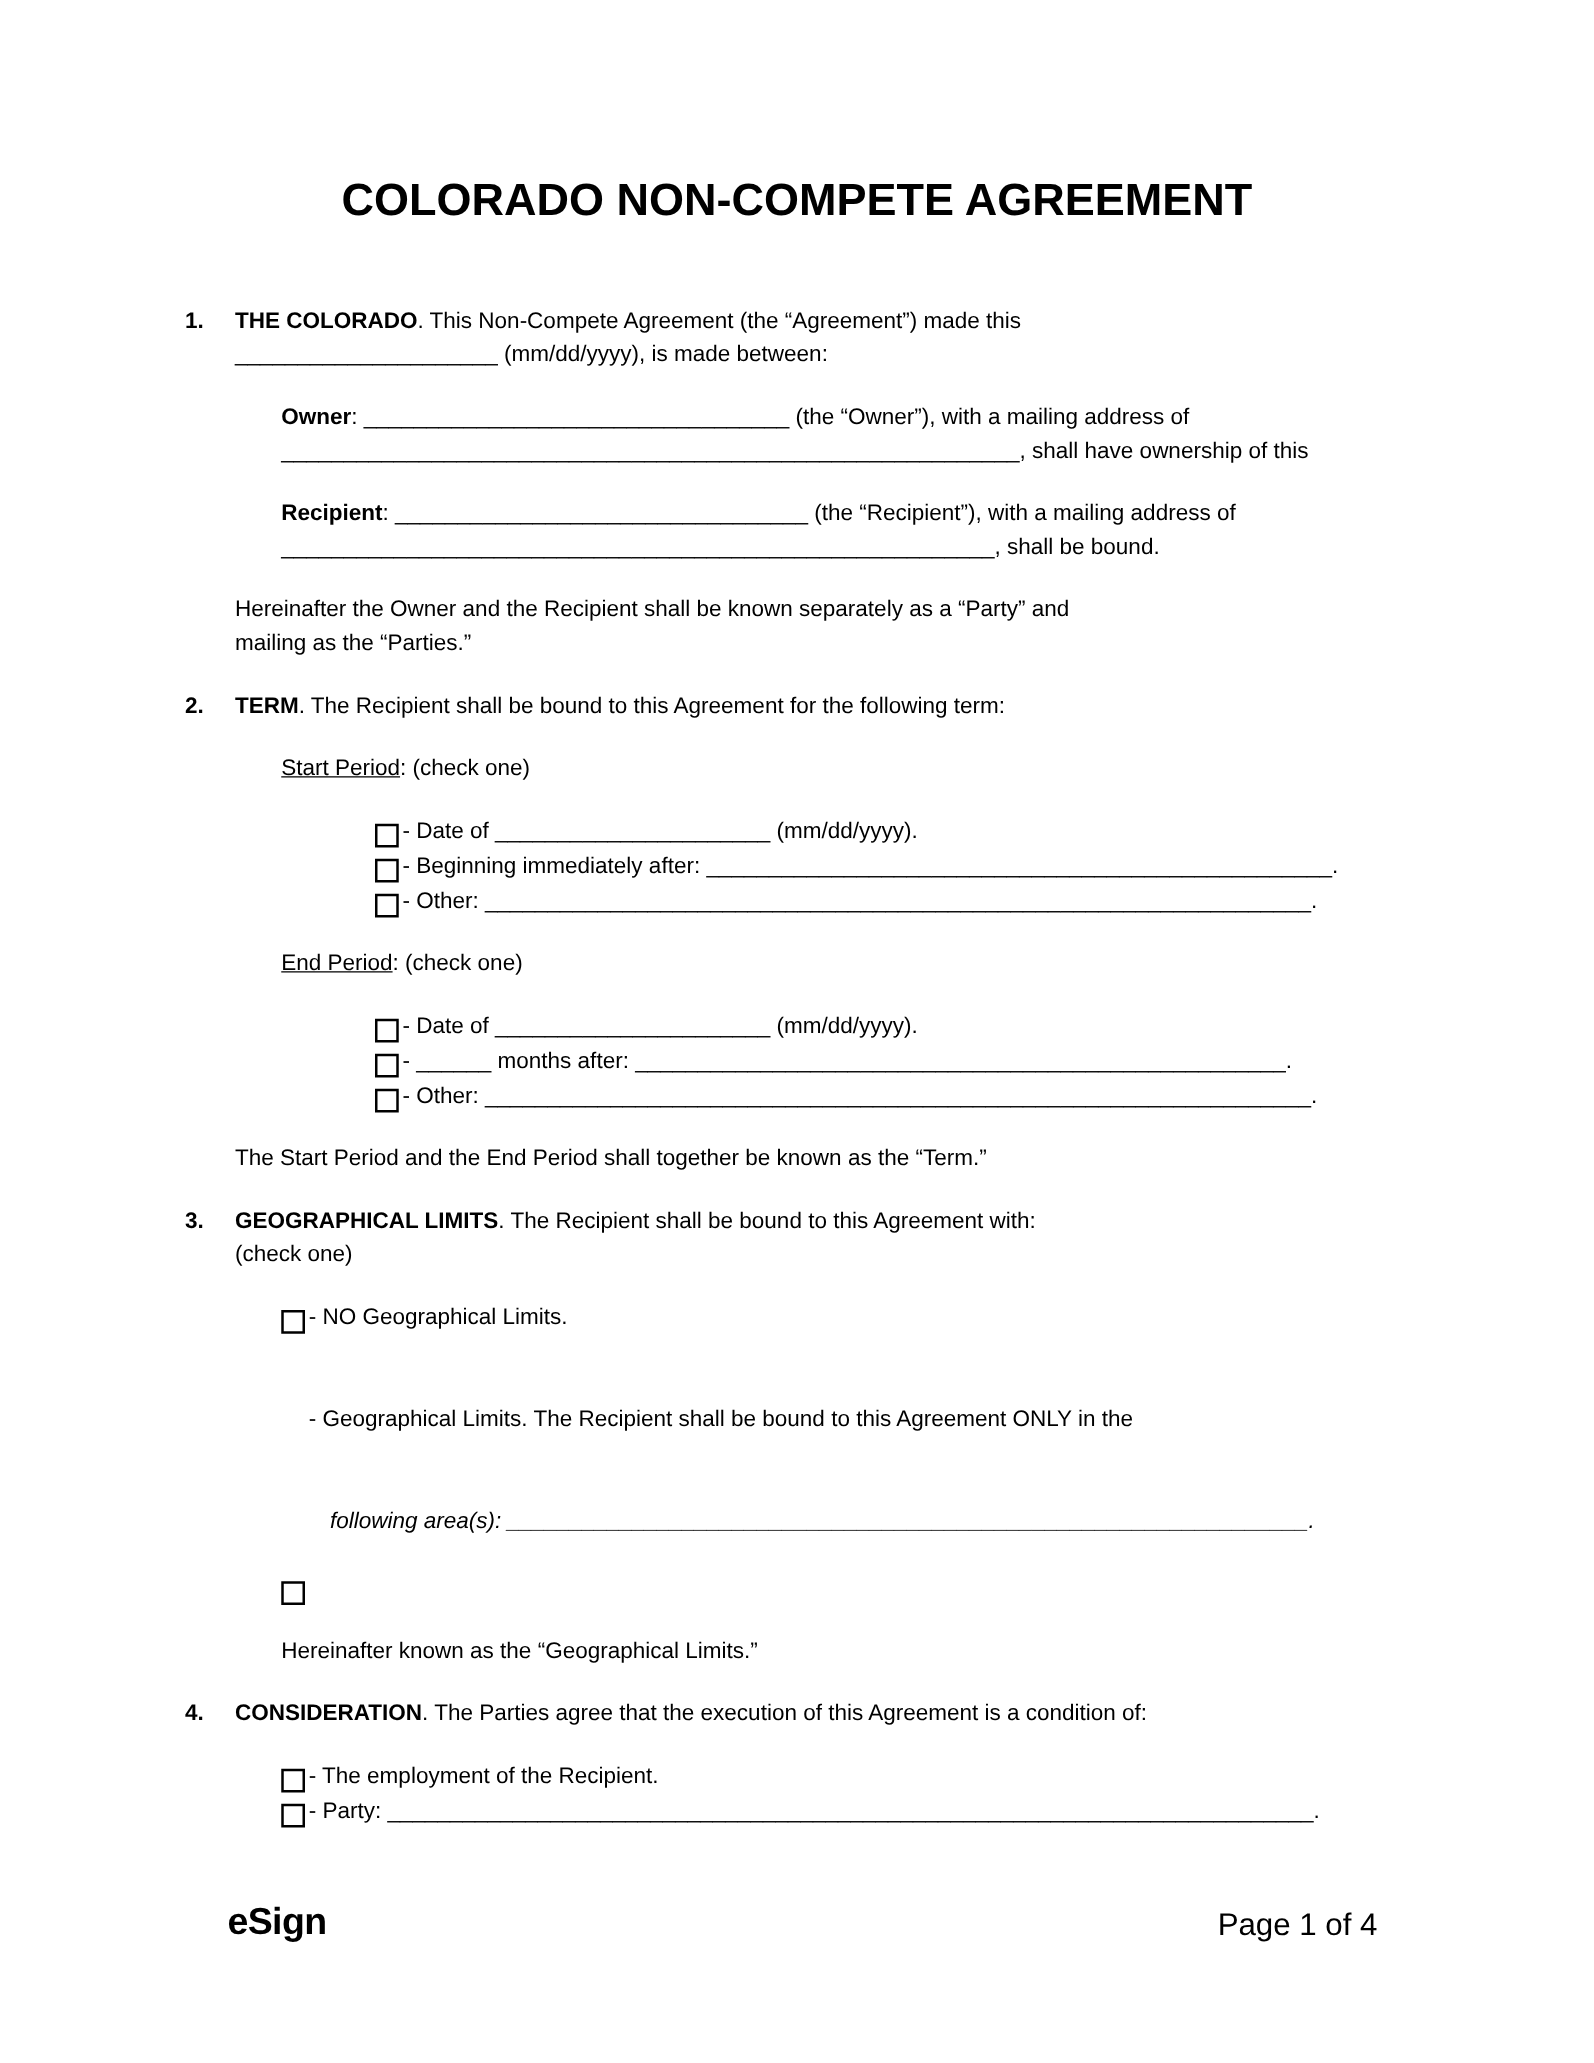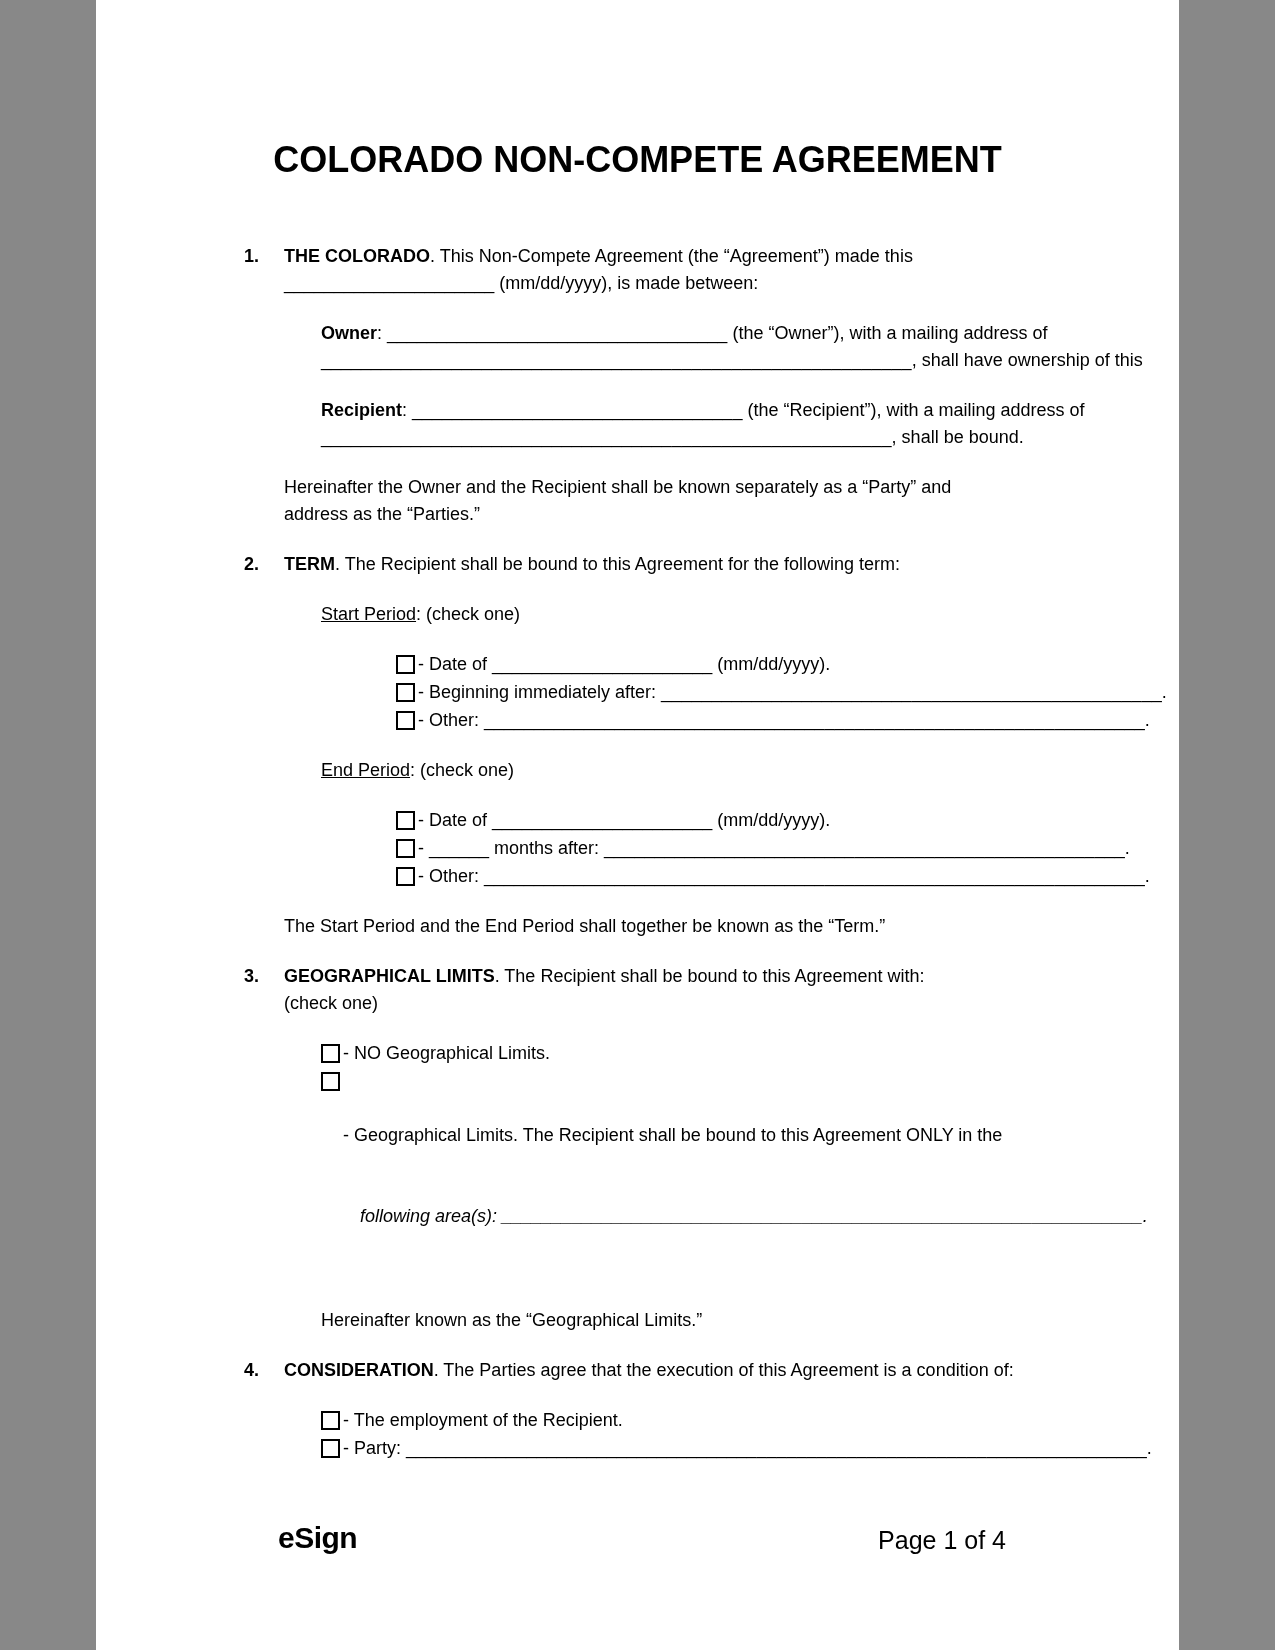--- a/index.html
+++ b/index.html
@@ -1,18 +1,18 @@
 <!DOCTYPE html>
 <html><head>
 <meta charset="utf-8">
 <style>
   html,body { margin:0; padding:0; background:#888; }
   .page {
     position: relative;
-    width: 1083px; height: 1650px;
+    width: 1275px; height: 1650px;
     margin: 0 auto;
     background: #ffffff;
     font-family: "Liberation Sans", "DejaVu Sans", sans-serif;
     font-size: 18px;
     line-height: 27px;
     color: #000;
     overflow: hidden;
   }
   .title {
     margin: 139px 0 0 0;
@@ -31,21 +31,21 @@
   .sec + .sec, .gap { margin-top: 23px; }
   .sec-num { flex: 0 0 40px; font-weight: bold; }
   .sec-body { flex: 1 1 auto; min-width: 0; }
   .line { white-space: pre; }
   .b { font-weight: bold; }
   .u { text-decoration: underline; }
   .ind1 { margin-left: 37px; }
   .options { margin-top: 23px; }
   .options.term-ind { margin-left: 112px; }
   .options.ind1 { margin-left: 37px; }
-  .cb-row { display: flex; align-items: flex-start; }
+  .cb-row { display: flex; align-items: flex-end; }
   .cb-row + .cb-row { margin-top: 1px; }
   .checkbox {
     flex: 0 0 auto;
     width: 15px; height: 15px;
     border: 2px solid #000;
     margin: 4px 3px 0 0;
     background: #fff;
   }
   .cb-text { white-space: pre; }
   .cb-text .line2 { padding-left: 17px; font-style: italic; }
@@ -81,21 +81,21 @@
           <div class="line">___________________________________________________________, shall have ownership of this</div>
         </div>
 
         <div class="gap ind1">
           <div class="line"><span class="b">Recipient</span><span>: _________________________________ (the “Recipient”), with a mailing address of</span></div>
           <div class="line">_________________________________________________________, shall be bound.</div>
         </div>
 
         <div class="gap">
           <div class="line">Hereinafter the Owner and the Recipient shall be known separately as a “Party” and</div>
-          <div class="line">address as the “Parties.”</div>
+          <div class="line">mailing as the “Parties.”</div>
         </div>
       </div>
     </div>
 
     <div class="sec">
       <div class="sec-num">2.</div>
       <div class="sec-body">
         <div class="line"><span class="b">TERM</span><span>. The Recipient shall be bound to this Agreement for the following term:</span></div>
 
         <div class="gap ind1 line"><span class="u">Start Period</span><span>: (check one)</span></div>

